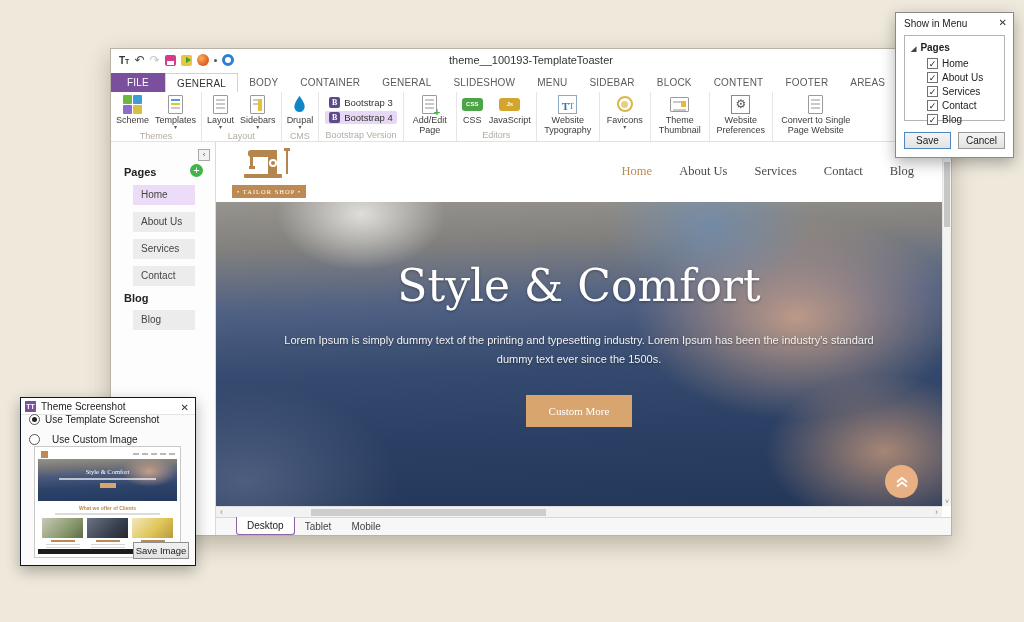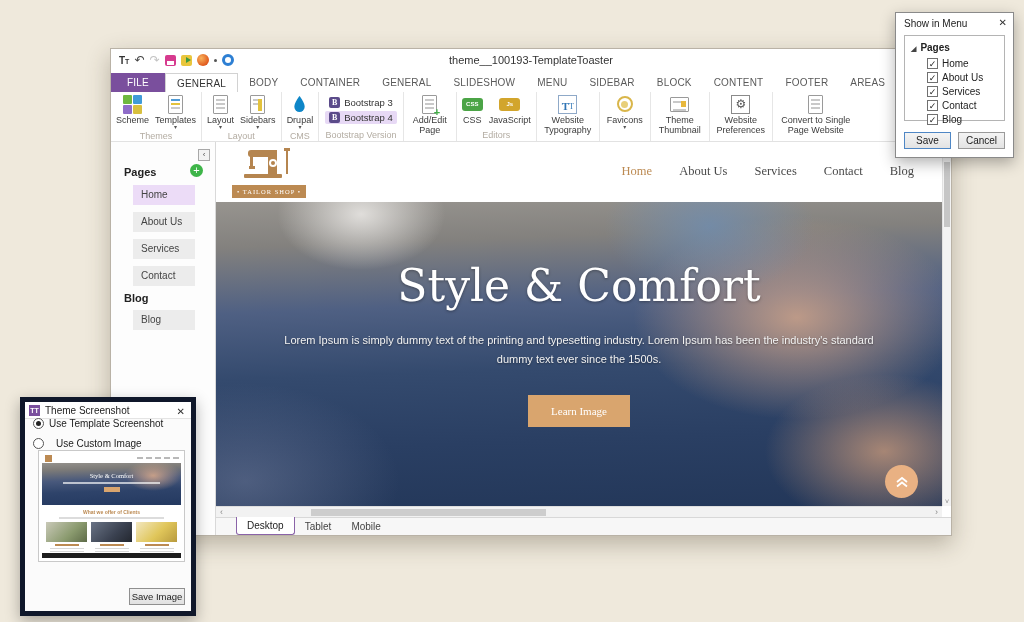--- a/index.html
+++ b/index.html
@@ -128,21 +128,21 @@
   .dlg-close { position:absolute; right:6px; top:4px; font-size:10px; color:#333; }
   .md-panel { position:absolute; left:8px; right:8px; top:22px; bottom:36px; border:1px solid #b4b4b4; background:#fff; }
   .md-tree-root { position:absolute; left:6px; top:6px; font-size:10px; color:#222; font-weight:bold; }
   .tree-tri { font-size:7px; color:#444; margin-right:4px; }
   .md-item { position:absolute; left:22px; display:flex; align-items:center; gap:4px; font-size:10px; color:#222; }
   .cbx { width:11px; height:11px; border:1px solid #707070; background:#fff; font-size:9px; line-height:10px; text-align:center; color:#222; }
   .md-btn { position:absolute; bottom:8px; width:47px; height:17px; background:linear-gradient(#f4f4f4,#e3e3e3); border:1px solid #9a9a9a; font-size:10px; color:#222; text-align:center; line-height:15px; }
   .md-save { left:8px; border-color:#4f87c5; } .md-cancel { right:8px; }
 
   
-  .shot-dialog { position:absolute; left:20px; top:397px; width:176px; height:219px; background:#fbfbfb; border:5px solid #0f172a; box-shadow:0 5px 14px rgba(0,0,0,.3); }
+  .shot-dialog { position:absolute; left:20px; top:397px; width:176px; height:169px; background:#fbfbfb; border:1px solid #0f172a; box-shadow:0 5px 14px rgba(0,0,0,.3); }
   .sd-titlebar { position:relative; height:17px; background:#fff; border-bottom:1px solid #e4e4e4; }
   .sd-ticon { position:absolute; left:4px; top:3px; width:11px; height:11px; background:#7a4f9d; color:#fff; font-size:7px; font-weight:bold; text-align:center; line-height:11px; }
   .sd-title { position:absolute; left:20px; top:3px; font-size:10px; color:#222; }
   .radio-row { position:absolute; left:8px; display:flex; align-items:center; gap:5px; font-size:10px; color:#222; }
   .radio { width:11px; height:11px; border-radius:50%; border:1px solid #555; background:#fff; position:relative; }
   .radio-on::after { content:""; position:absolute; left:2px; top:2px; width:5px; height:5px; border-radius:50%; background:#222; }
   .sd-preview { position:absolute; left:13px; top:48px; width:147px; height:112px; background:#fff; border:1px solid #c9c9c9; padding:3px; }
   .mini-header { position:relative; height:9px; background:#fff; }
   .mini-logo { position:absolute; left:3px; top:1px; width:7px; height:7px; background:#bc8a52; }
   .mini-nav { position:absolute; right:2px; top:3px; display:flex; gap:3px; }
@@ -445,21 +445,21 @@
               <span>About Us</span>
               <span>Services</span>
               <span>Contact</span>
               <span>Blog</span>
             </div>
           </div>
 
           <div class="hero">
             <div class="hero-title">Style &amp; Comfort</div>
             <div class="hero-text">Lorem Ipsum is simply dummy text of the printing and typesetting industry. Lorem Ipsum has been the industry's standard dummy text ever since the 1500s.</div>
-            <span class="hero-btn">Learn Image</span>
+            <span class="hero-btn">Custom More</span>
             <div class="scroll-top">
               <svg width="14" height="12" viewBox="0 0 14 12">
                 <polyline points="2,6 7,2 12,6" fill="none" stroke="#fff" stroke-width="1.8"></polyline>
                 <polyline points="2,10.5 7,6.5 12,10.5" fill="none" stroke="#fff" stroke-width="1.8"></polyline>
               </svg>
             </div>
           </div>
 
         </div>
 

